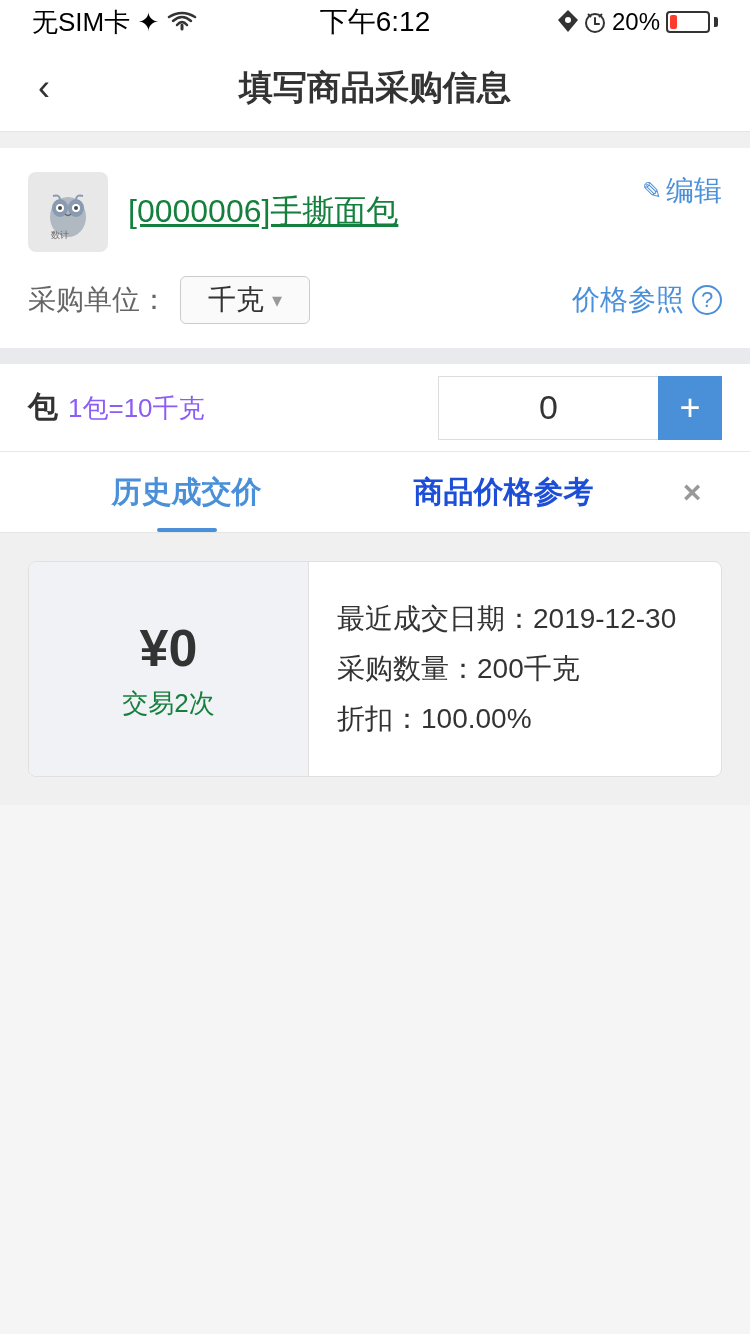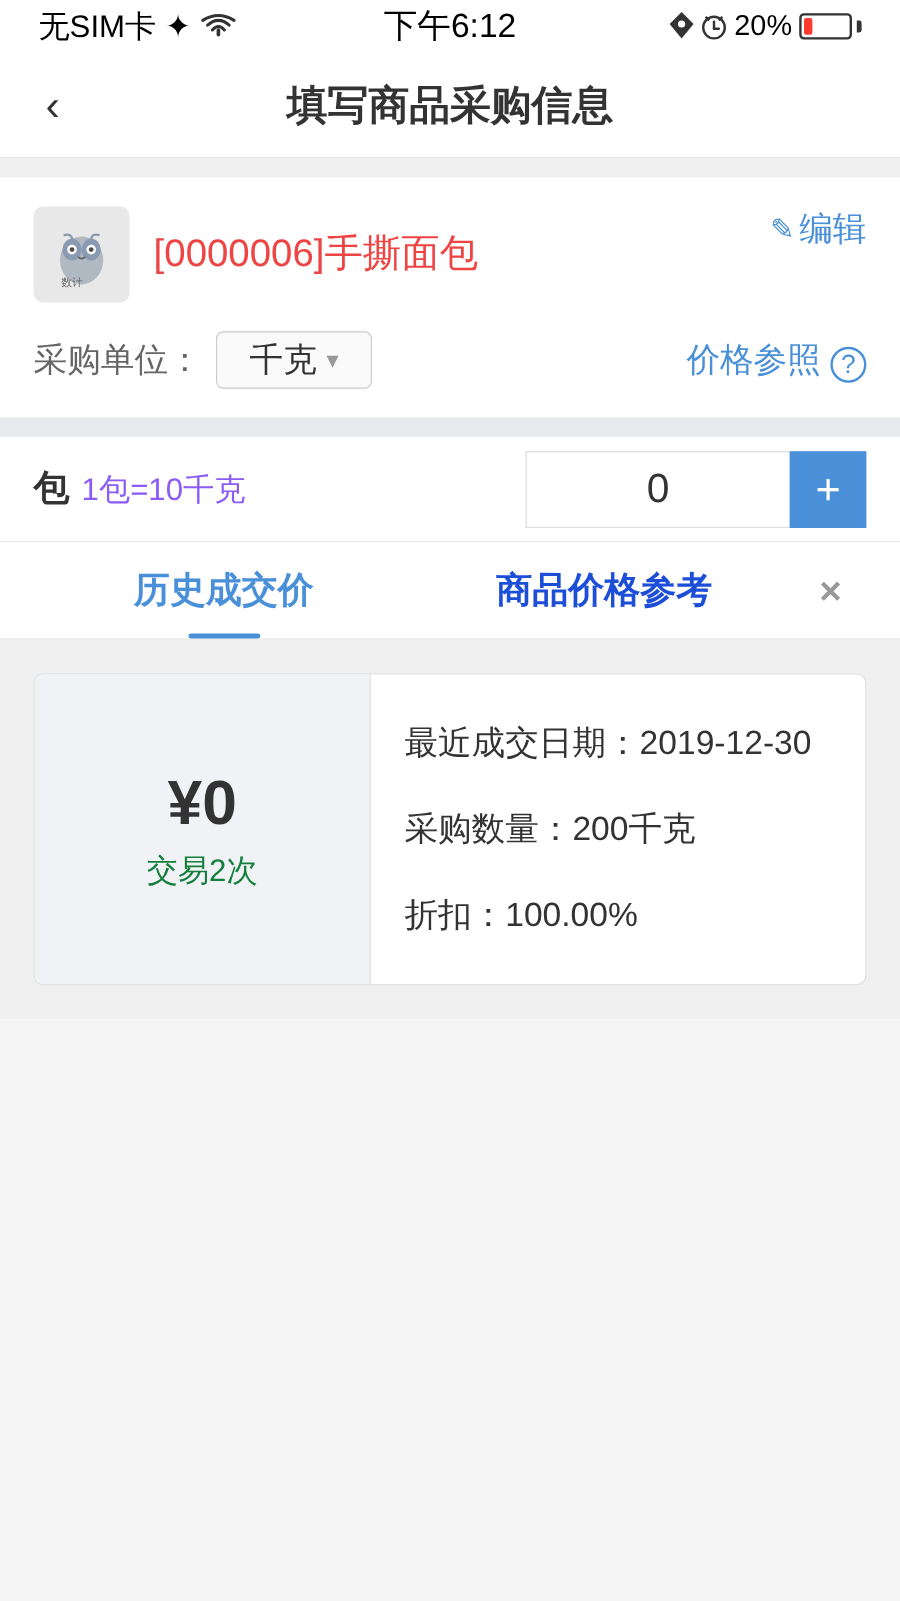--- a/index.html
+++ b/index.html
@@ -124,21 +124,22 @@
       justify-content: center;
       flex-shrink: 0;
     }
     .owl-icon {
       width: 60px;
       height: 60px;
     }
     .product-name {
       font-size: 32px;
       font-weight: 500;
-      color: #ef4444;
+      color: #15803d;
+      text-decoration: underline;
     }
     .edit-link {
       color: #4a90d9;
       font-size: 28px;
       display: flex;
       align-items: center;
       gap: 4px;
       white-space: nowrap;
     }
     .edit-icon-small {
@@ -162,21 +163,21 @@
       padding: 4px 27px;
       font-size: 28px;
       color: #333;
       gap: 8px;
       background: #fafafa;
     }
     .price-ref {
       color: #4a90d9;
       font-size: 28px;
       display: flex;
-      align-items: flex-end;
+      align-items: center;
       gap: 8px;
     }
     .help-circle {
       width: 30px;
       height: 30px;
       border: 2px solid #4a90d9;
       border-radius: 50%;
       display: flex;
       align-items: center;
       justify-content: center;
@@ -323,21 +324,21 @@
     .history-count {
       font-size: 26px;
       color: #15803d;
       margin-top: 8px;
     }
     .history-card-right {
       flex: 1;
       padding: 36px 28px;
       display: flex;
       flex-direction: column;
-      gap: 30px;
+      gap: 8px;
     }
     .detail-row {
       font-size: 28px;
       color: #333;
       line-height: 1.5;
     }
     .detail-label {
       color: #333;
     }
     .detail-value {

